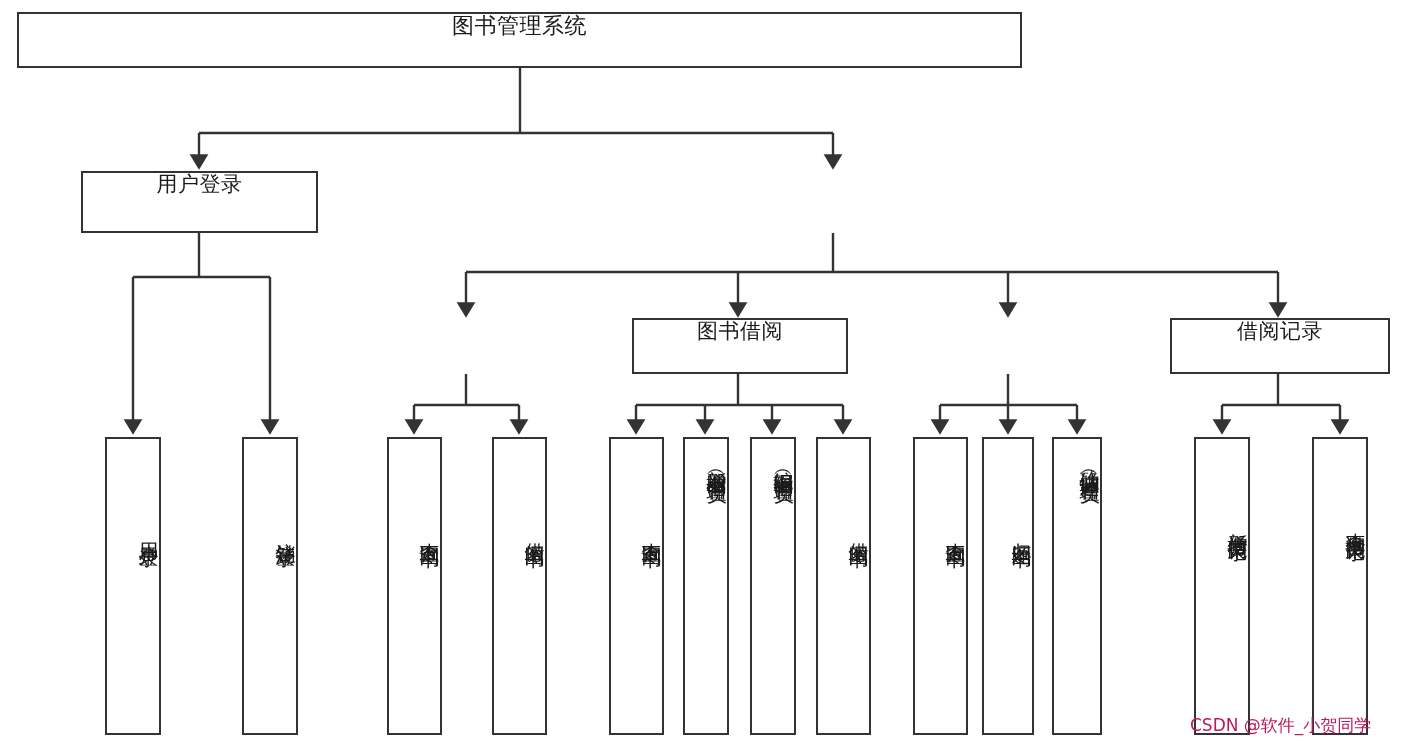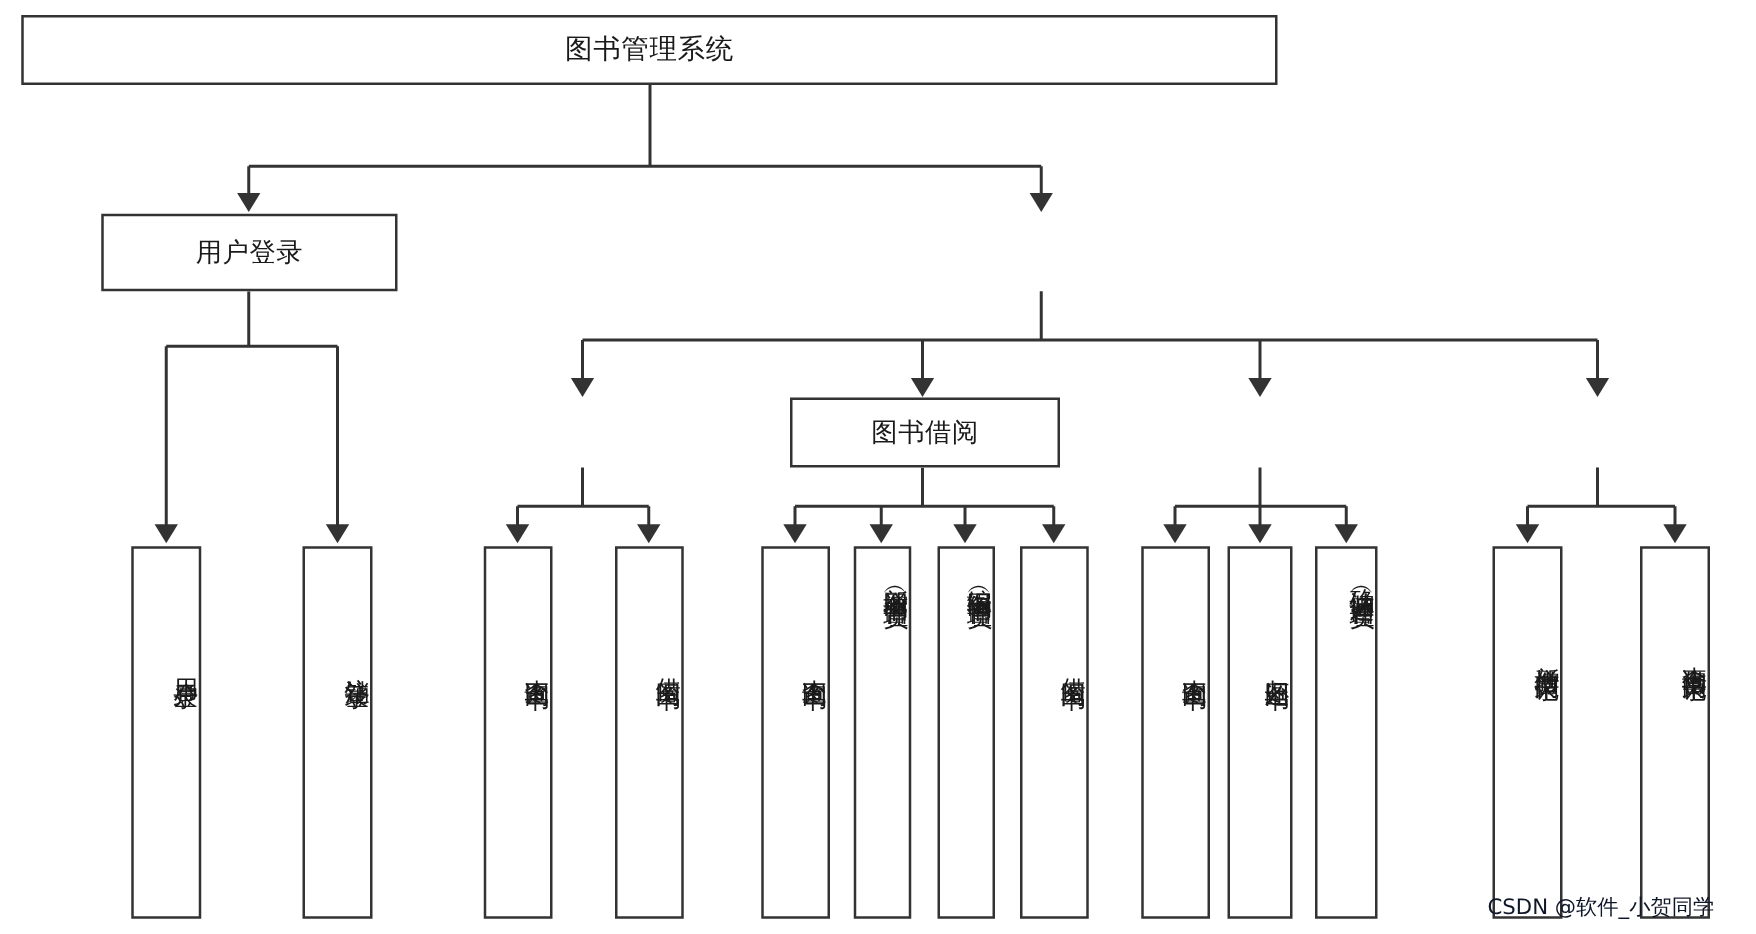--- a/index.html
+++ b/index.html
@@ -25,21 +25,20 @@
     width: 1405px;
     height: 747px;
     pointer-events: none;
   }
   .node-box {
     position: absolute;
     box-sizing: border-box;
     background: #ffffff;
     border: 2px solid #333333;
     display: flex;
-    align-items: center;
     justify-content: center;
     overflow: hidden;
   }
   .node-label {
     color: #1a1a1a;
     line-height: 1.05;
     text-align: center;
     white-space: pre-line;
     letter-spacing: 0.5px;
   }
@@ -68,21 +67,21 @@
   }
   .node-leaf.leaf-tall .node-label {
     padding-top: 10px;
   }
   .node-leaf.leaf-short .node-label {
     padding-top: 82px;
   }
   .watermark {
     position: absolute;
     font-size: 17px;
-    color: #0f172a;
+    color: #be185d;
     white-space: nowrap;
     user-select: none;
   }
 </style>
 </head>
 <body>
 
 <div id="diagram-canvas">
 
   <svg id="edge-layer" width="1405" height="747" viewBox="0 0 1405 747" xmlns="http://www.w3.org/2000/svg">
@@ -144,20 +143,23 @@
     <span class="node-label">用户登录</span>
   </div>
 
 
 
   <div class="node-box node-branch" style="left:632px; top:318px; width:216px; height:56px;">
     <span class="node-label">图书借阅</span>
   </div>
 
 
+  <div class="node-box node-branch" style="left:1170px; top:318px; width:220px; height:56px;">
+    <span class="node-label">借阅记录</span>
+  </div>
 
   <div class="node-box node-leaf leaf-short" style="left:105px; top:437px; width:56px; height:298px;">
     <span class="node-label">用户登录</span>
   </div>
 
   <div class="node-box node-leaf leaf-short" style="left:242px; top:437px; width:56px; height:298px;">
     <span class="node-label">注销登录</span>
   </div>
 
   <div class="node-box node-leaf leaf-short" style="left:387px; top:437px; width:55px; height:298px;">

